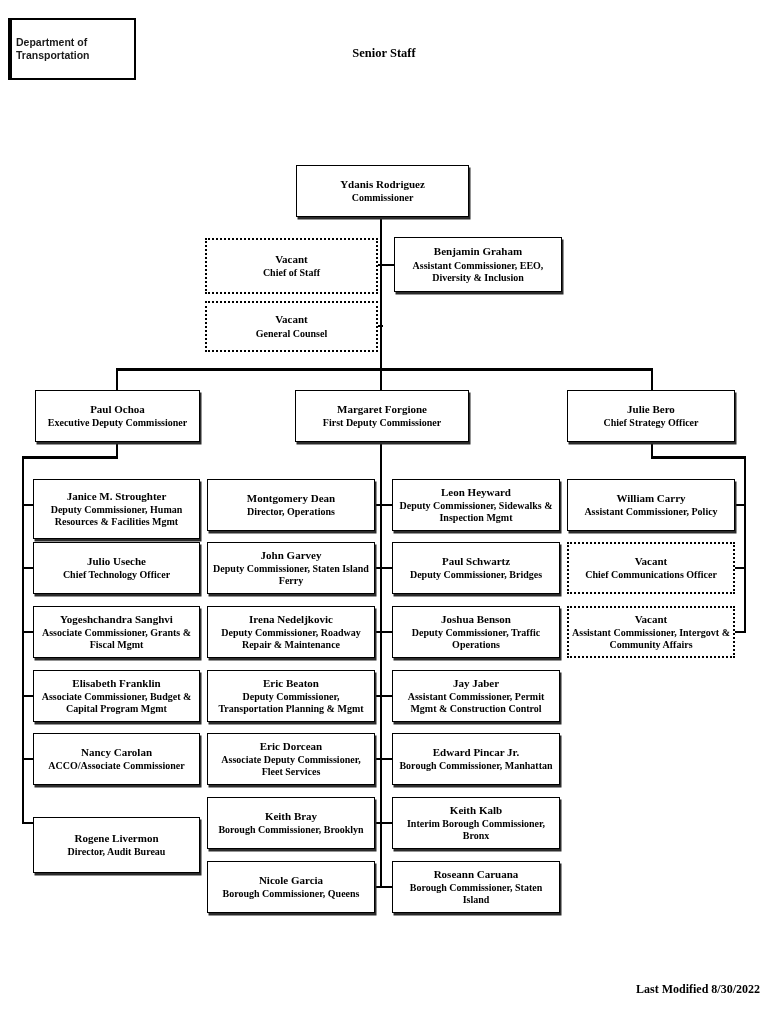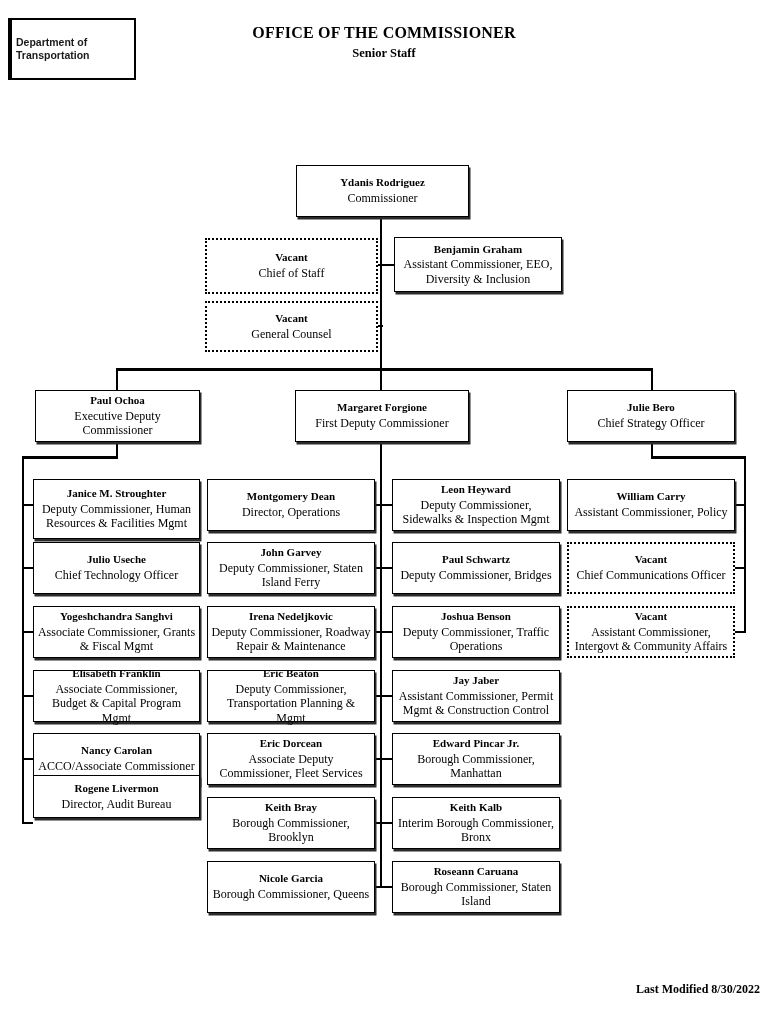--- a/index.html
+++ b/index.html
@@ -19,39 +19,38 @@
   #title{position:absolute;left:0;top:24px;width:768px;text-align:center;font-weight:700;
         font-size:16px;letter-spacing:0.2px;}
   #subtitle{position:absolute;left:0;top:46px;width:768px;text-align:center;font-weight:700;
         font-size:12.5px;}
   
   .node{position:absolute;box-sizing:border-box;background:#fff;display:flex;flex-direction:column;
         align-items:center;justify-content:center;text-align:center;padding:2px 3px;gap:2px;}
   .solid{border:1.5px solid #000;box-shadow:1.5px 2.5px 0 0 #2b2b2b;}
   .dashed{border:2.5px dotted #000;}
   .nm{font-weight:700;font-size:11px;line-height:1.15;}
-  .tt{font-weight:400;font-size:12px;line-height:1.2;}
+  .tt{font-weight:700;font-size:10px;line-height:1.2;}
   
   .ln{position:absolute;background:#000;}
   
   #footer{position:absolute;right:8px;top:982px;font-weight:700;font-size:12px;}
 </style>
 </head>
 <body>
 
 <div id="page">
 
   <div id="logo">
     <div class="rcell">
       <div>Department of</div>
       <div>Transportation</div>
     </div>
   </div>
 
-  <div id="title">OFFICE OF THE COMMISSIONER</div>
   <div id="subtitle">Senior Staff</div>
 
   <div class="ln" style="left:380px;top:217px;width:2px;height:173px"></div>
   <div class="ln" style="left:378px;top:264px;width:17px;height:2px"></div>
   <div class="ln" style="left:378px;top:325px;width:5px;height:2px"></div>
   <div class="ln" style="left:116px;top:368px;width:537px;height:3px"></div>
   <div class="ln" style="left:116px;top:368px;width:2px;height:22px"></div>
   <div class="ln" style="left:651px;top:368px;width:2px;height:22px"></div>
 
   <div class="ln" style="left:116px;top:442px;width:2px;height:16px"></div>
@@ -124,21 +123,21 @@
     <div class="tt">Associate Commissioner, Budget &amp; Capital Program Mgmt</div>
   </div>
   <div class="node solid" style="left:33px;top:606px;width:167px;height:52px">
     <div class="nm">Yogeshchandra Sanghvi</div>
     <div class="tt">Associate Commissioner, Grants &amp; Fiscal Mgmt</div>
   </div>
   <div class="node solid" style="left:33px;top:733px;width:167px;height:52px">
     <div class="nm">Nancy Carolan</div>
     <div class="tt">ACCO/Associate Commissioner</div>
   </div>
-  <div class="node solid" style="left:33px;top:775px;width:167px;height:43px">
+  <div class="node solid" style="left:33px;top:817px;width:167px;height:56px">
     <div class="nm">Rogene Livermon</div>
     <div class="tt">Director, Audit Bureau</div>
   </div>
 
   <div class="node solid" style="left:207px;top:479px;width:168px;height:52px">
     <div class="nm">Montgomery Dean</div>
     <div class="tt">Director, Operations</div>
   </div>
   <div class="node solid" style="left:207px;top:542px;width:168px;height:52px">
     <div class="nm">John Garvey</div>

